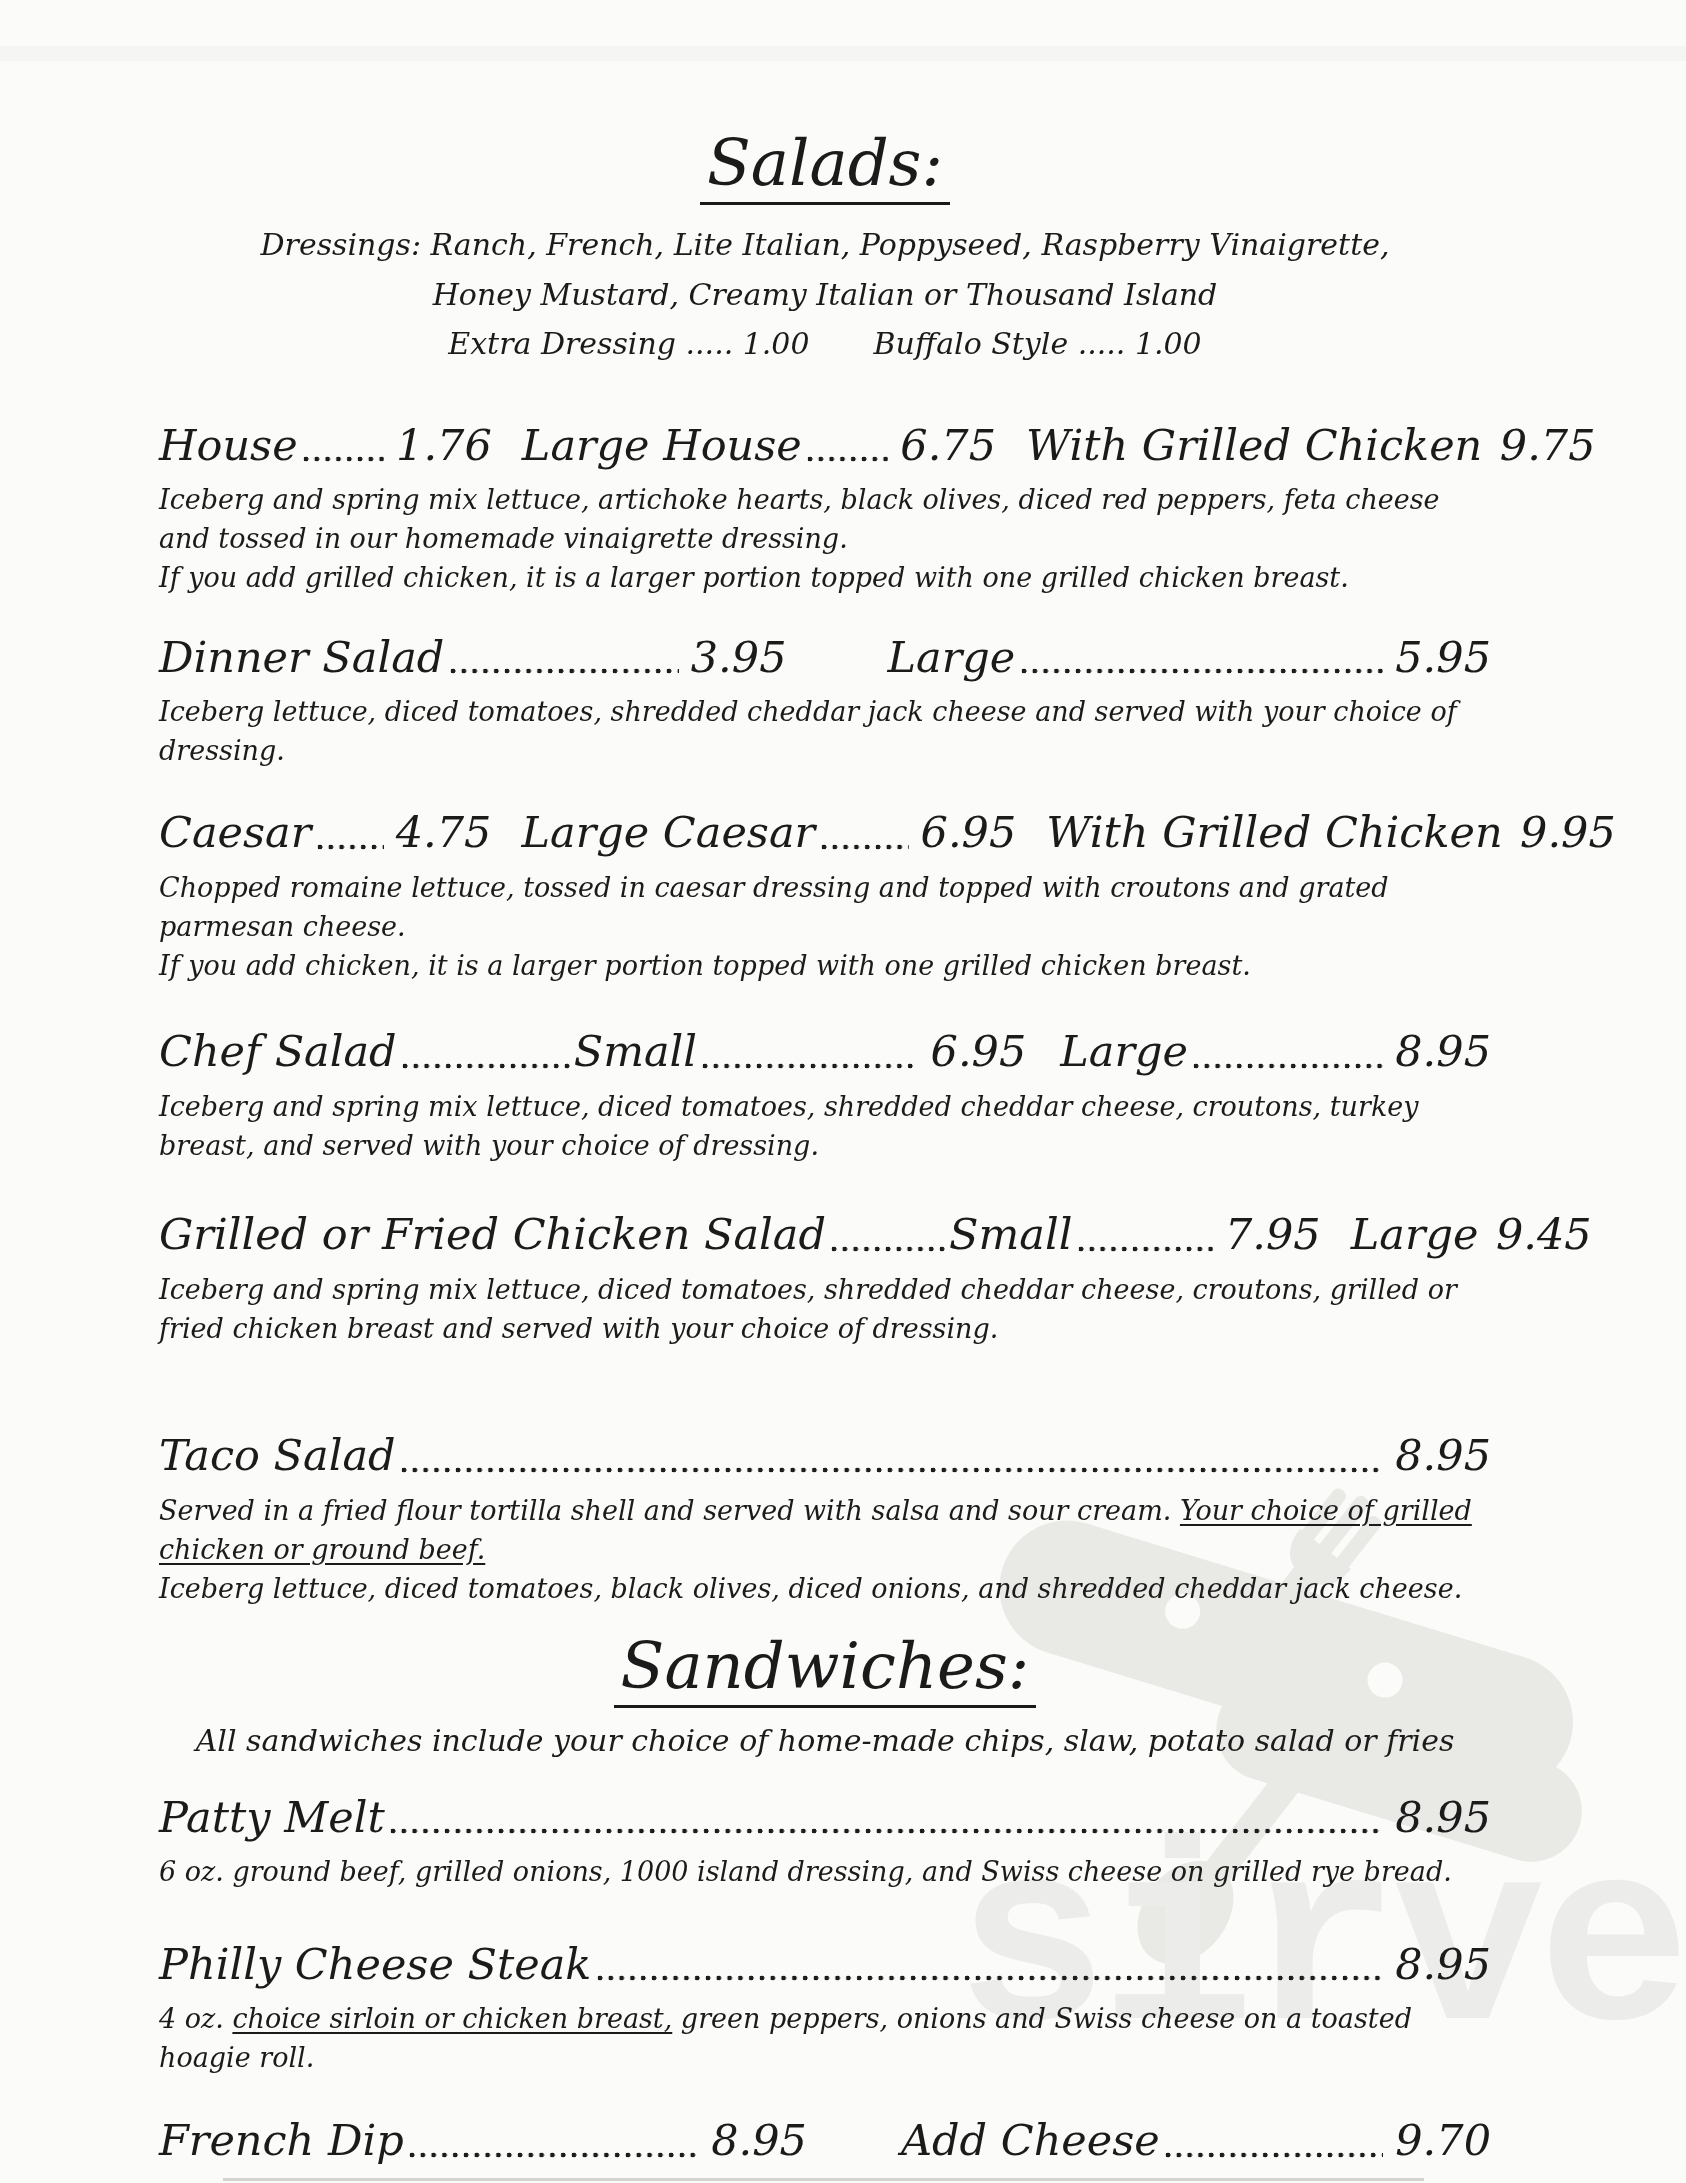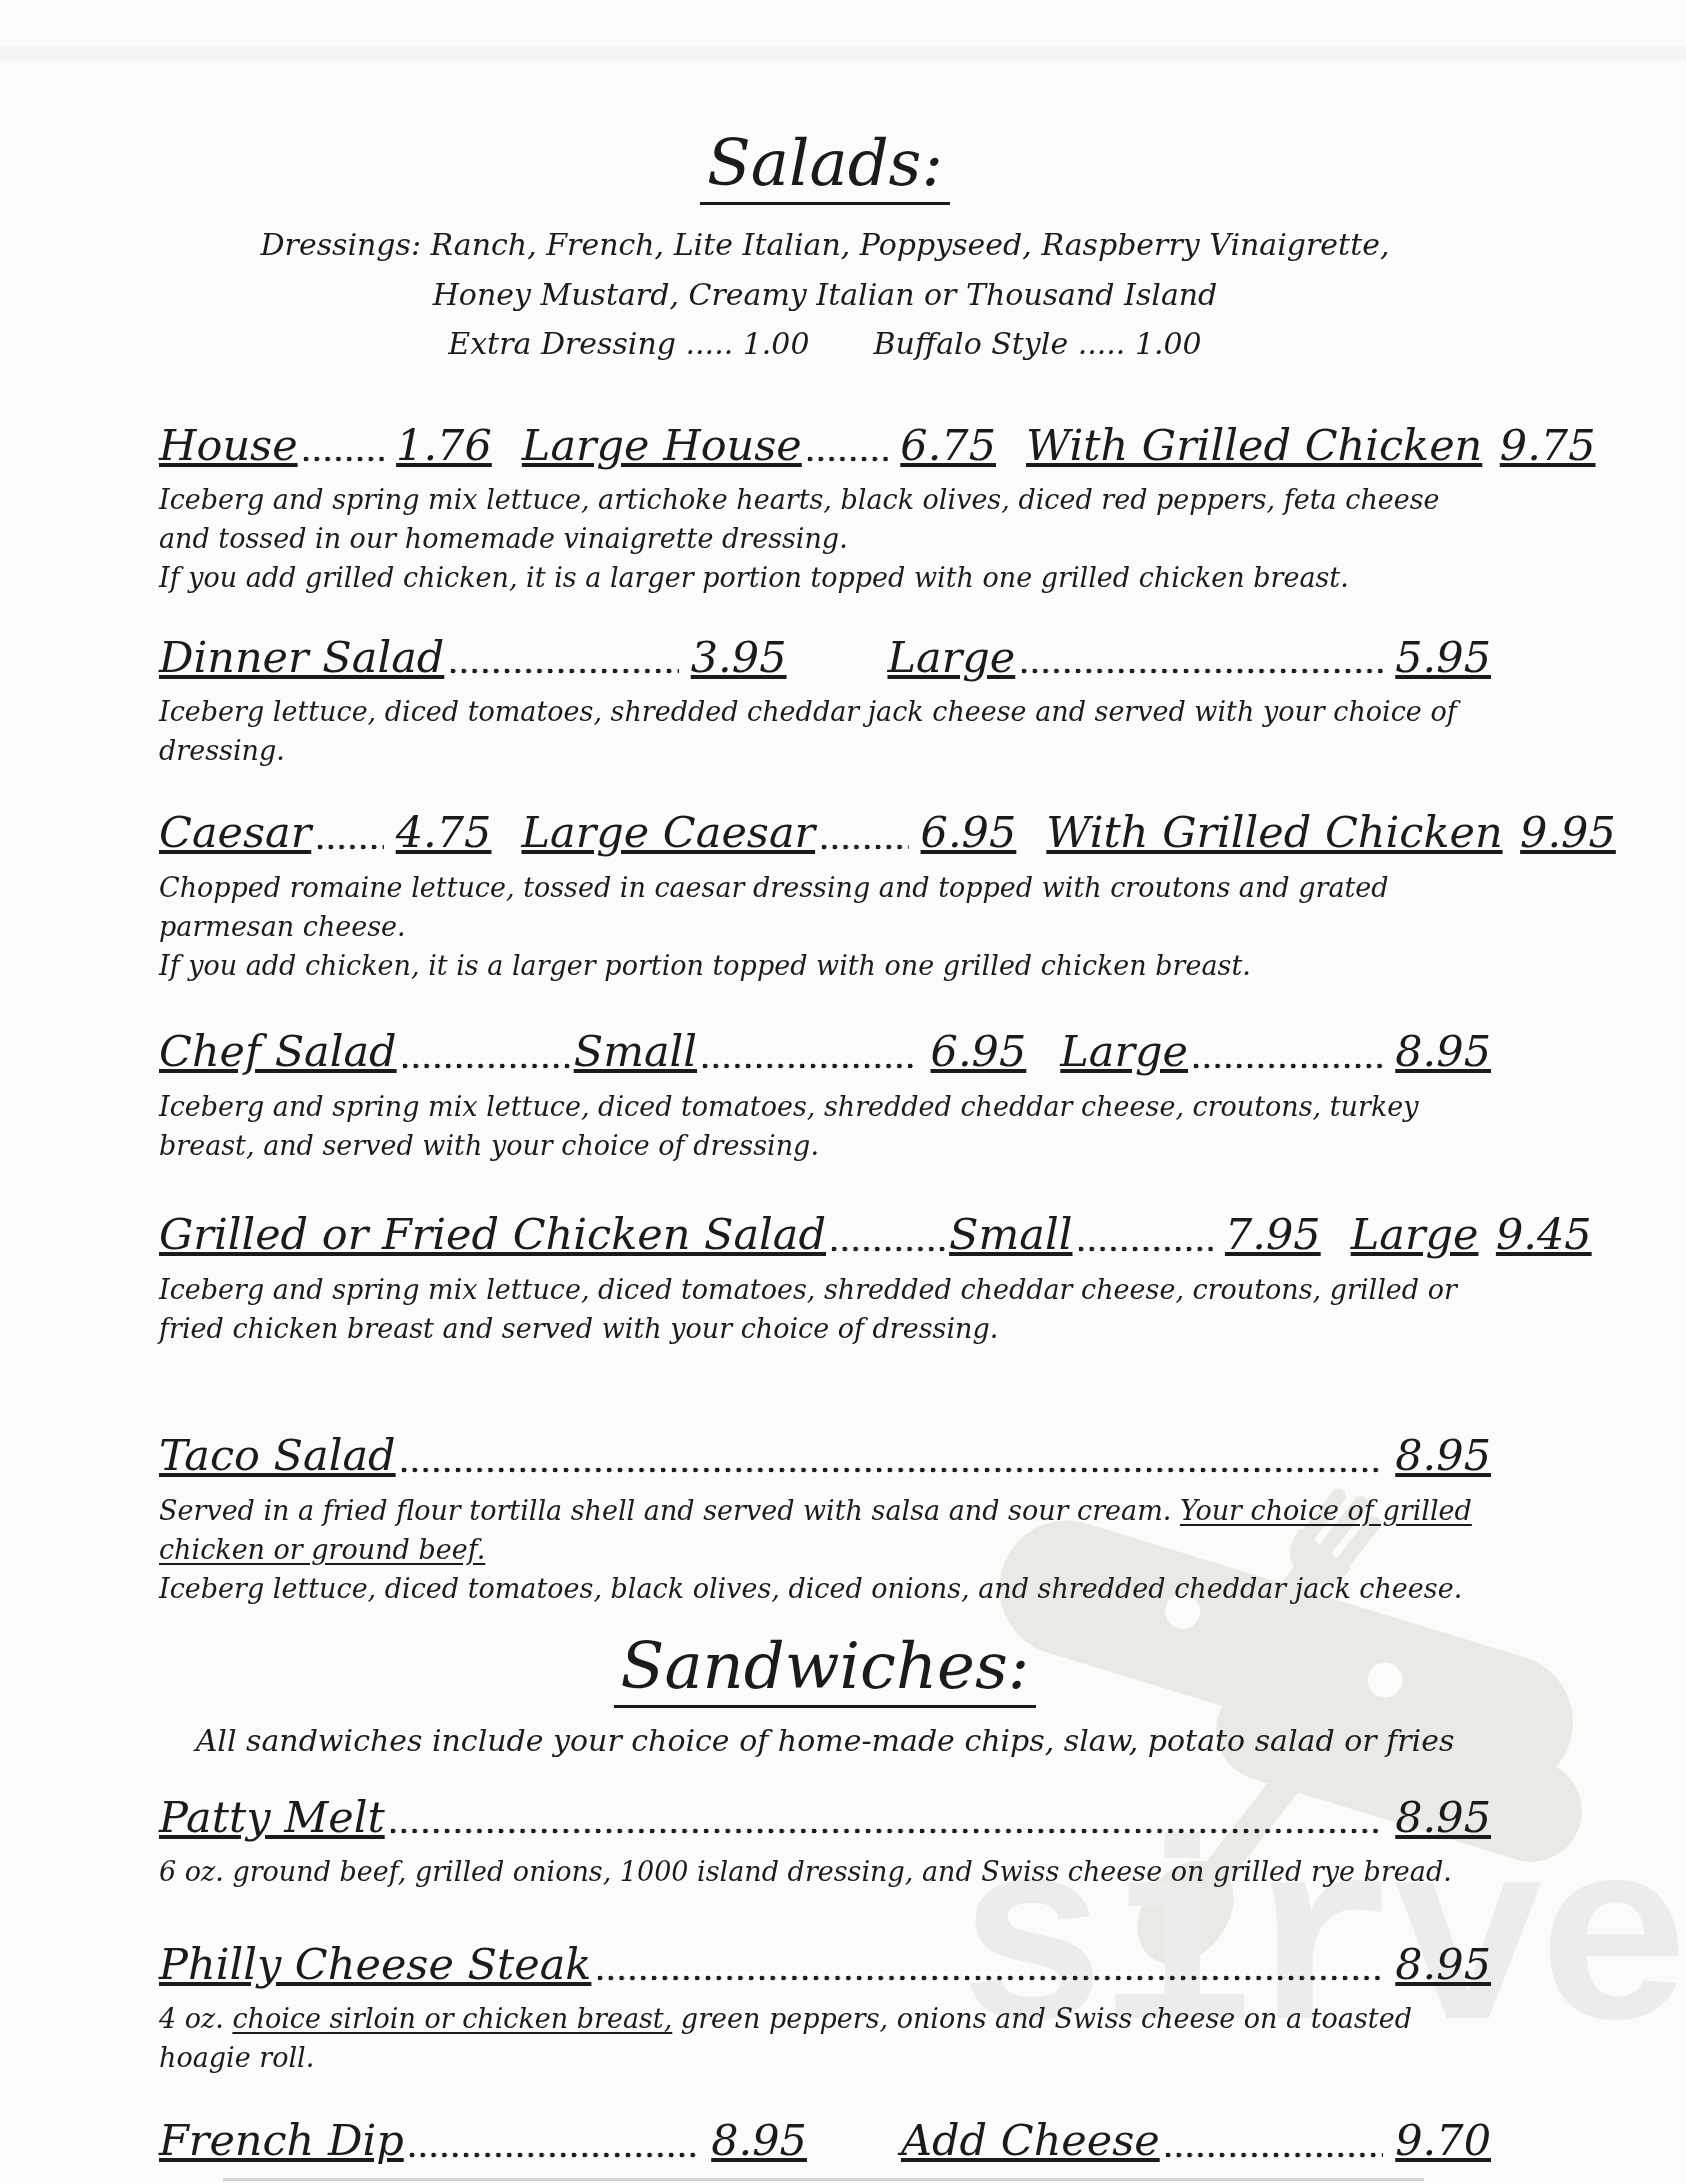--- a/index.html
+++ b/index.html
@@ -29,21 +29,21 @@
   }
   .salads .menu-title { margin-bottom:19px; }
 
   .dressings { text-align:center; font-size:30px; line-height:1.38; margin-bottom:53px; }
   .dressings p { margin:8px; }
   .dressings .pair-gap { display:inline-block; width:64px; }
 
   .note { text-align:center; font-size:30px; line-height:1.38; margin:12px 0 28px 0; }
 
   .item { margin-bottom:32px; }
-  .row { display:flex; align-items:baseline; font-size:43px; line-height:1.3;text-decoration:underline; }
+  .row { display:flex; align-items:baseline; font-size:43px; line-height:1.3; }
   .seg { display:flex; align-items:baseline; min-width:0; }
   .seg.grow { flex:1; }
   .lbl { white-space:nowrap; }
   .price { white-space:nowrap; margin-left:9.4px; }
   .price:empty { margin-left:0; }
   .dots {
     display:inline-block; height:6px; align-self:flex-end; margin:0 2.7px 11.5px 5.4px;
     background-image:radial-gradient(circle at 3px 3px, #1c1c1c 2.3px, rgba(0,0,0,0) 2.6px);
     background-size:10.8px 6px; background-repeat:repeat-x;
   }

